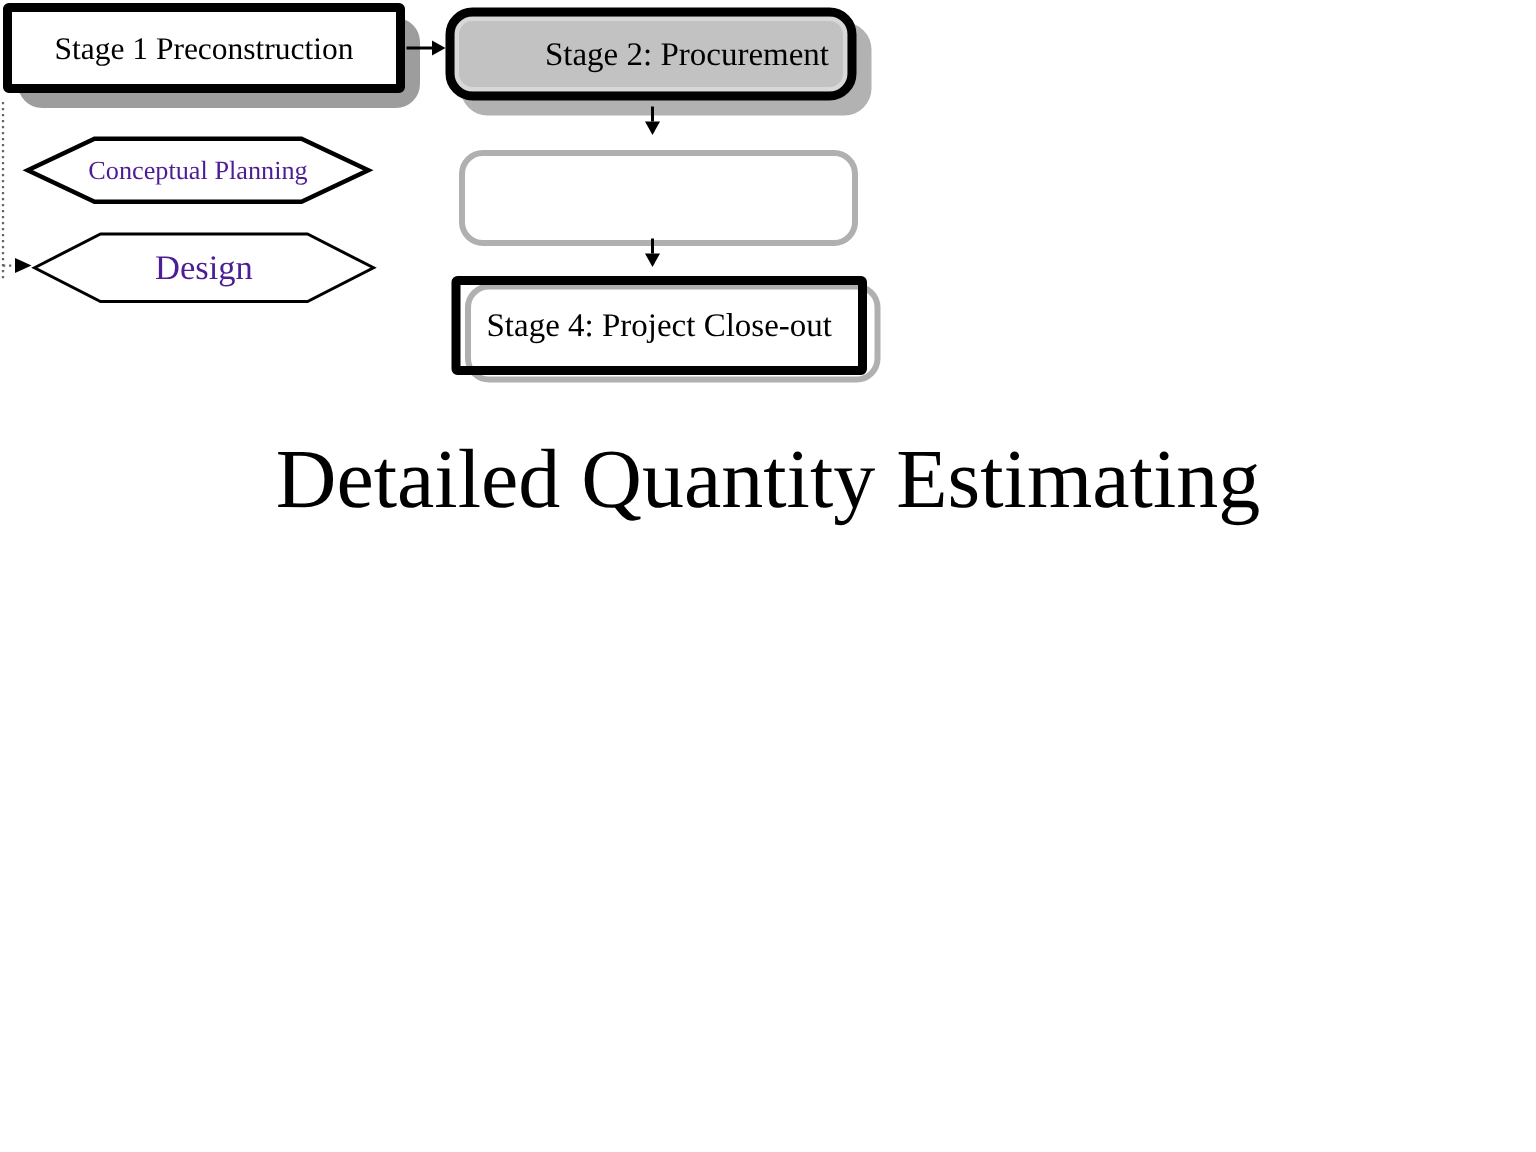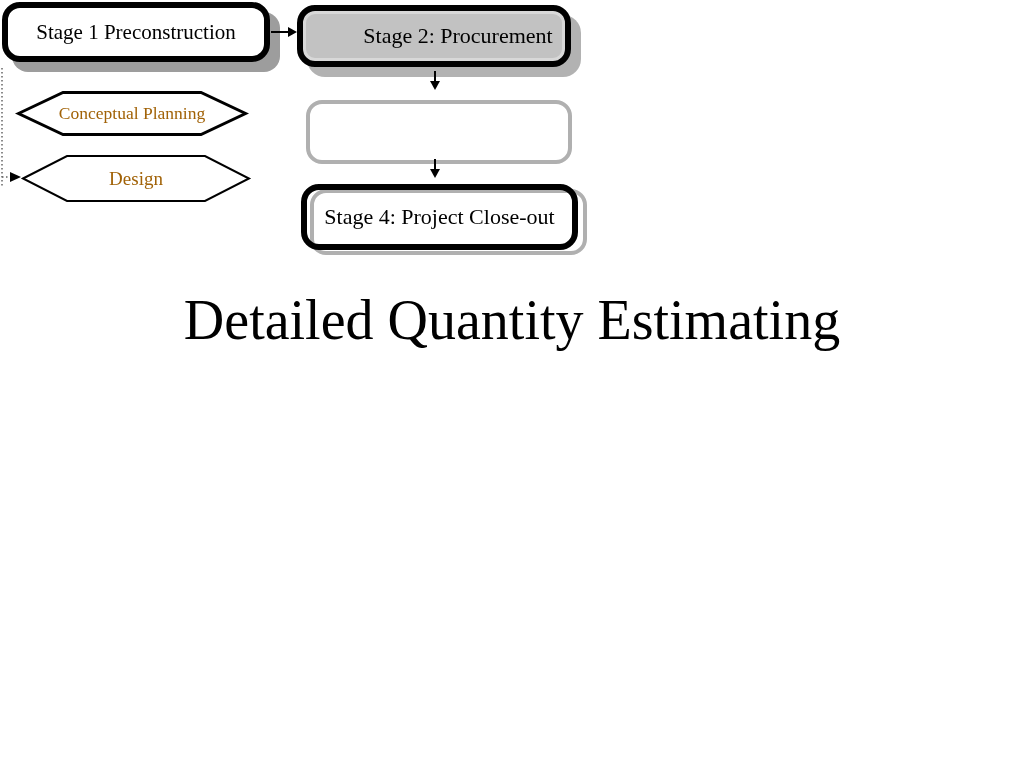--- a/index.html
+++ b/index.html
@@ -14,21 +14,21 @@
     background: #ffffff;
     overflow: hidden;
     font-family: "Liberation Serif", "DejaVu Serif", serif;
   }
 
   
   .stage-box {
     position: absolute;
     box-sizing: border-box;
     border: 6px solid #000000;
-    border-radius: 18px;
+    border-radius: 4px;
     display: flex;
     align-items: center;
     justify-content: center;
     z-index: 3;
   }
   .stage-label {
     font-size: 21px;
     color: #000000;
     white-space: nowrap;
     text-align: center;
@@ -74,26 +74,26 @@
     overflow: visible;
   }
   .hex-label {
     position: absolute;
     left: 0; top: 0;
     width: 100%; height: 100%;
     display: flex;
     align-items: center;
     justify-content: center;
     font-size: 17.5px;
-    color: #a16207;
+    color: #4c1d95;
     white-space: nowrap;
   }
   #hex-conceptual { left: 17px; top: 91px; width: 230px; height: 45px; }
   #hex-design     { left: 22px; top: 155px; width: 228px; height: 47px; }
-  #hex-design .hex-label { font-size: 19px; }
+  #hex-design .hex-label { font-size: 23px; }
 
   
   #connector-overlay {
     position: absolute;
     left: 0; top: 0;
     width: 1024px;
     height: 768px;
     z-index: 2;
     pointer-events: none;
   }

